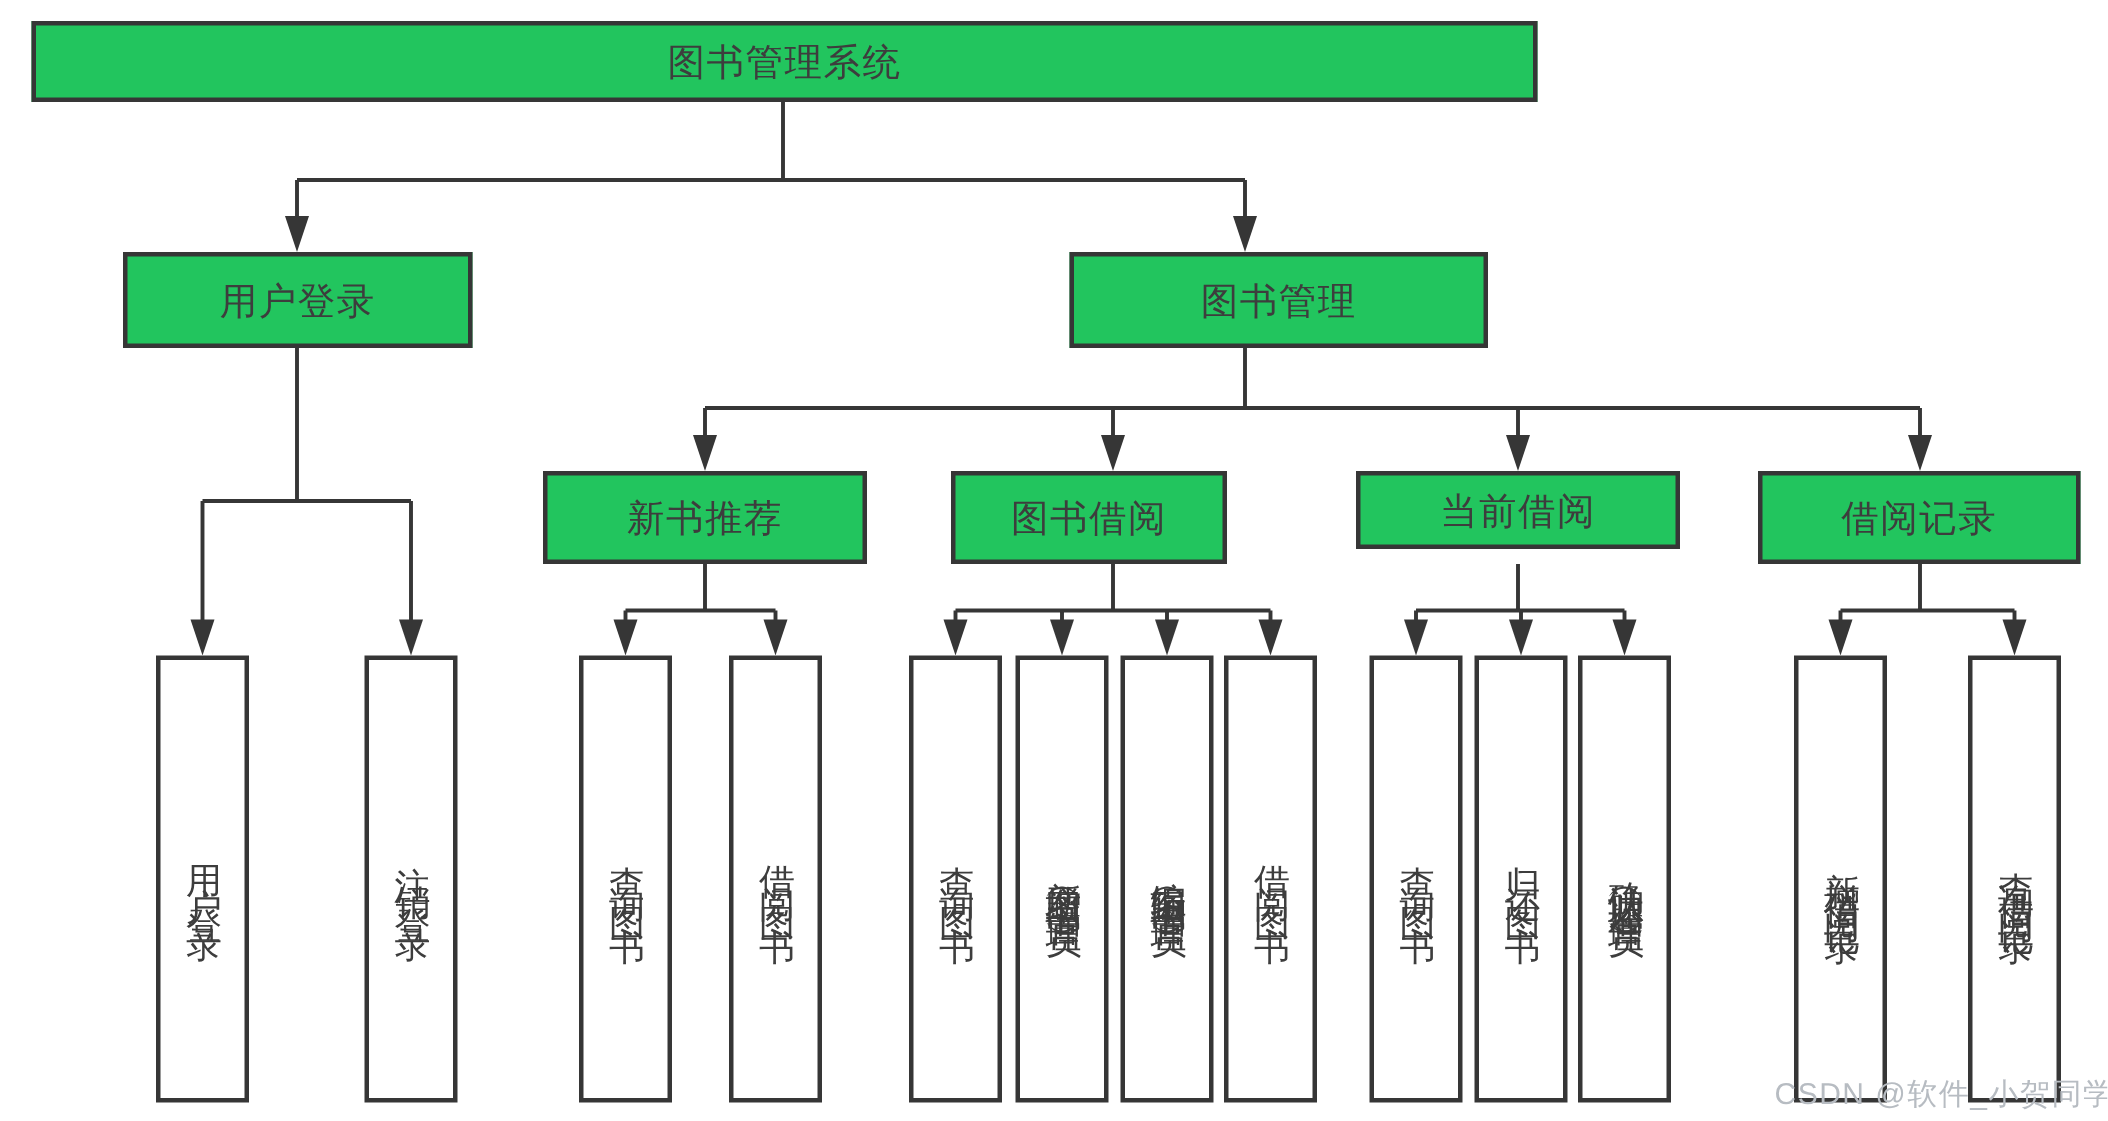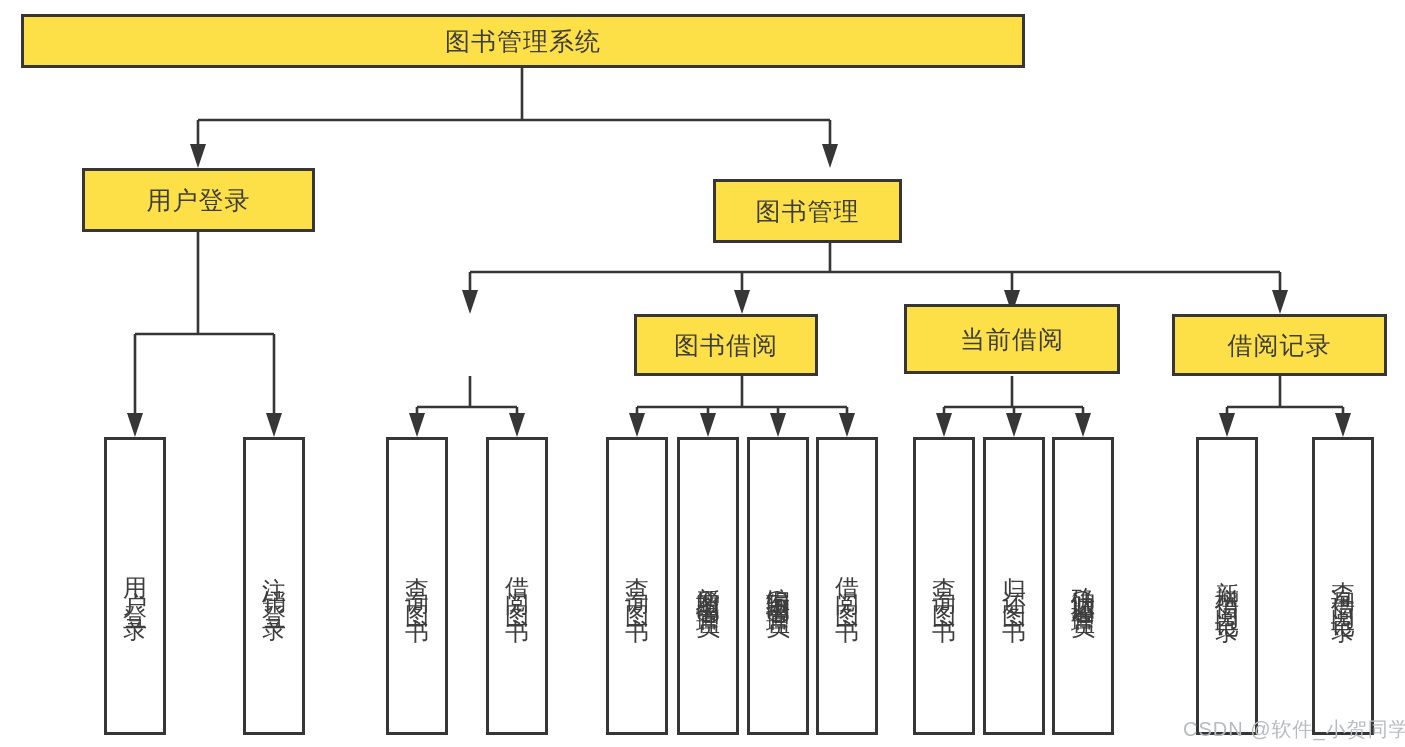--- a/index.html
+++ b/index.html
@@ -8,21 +8,21 @@
     width:1405px;height:747px;
     background:#ffffff;
     font-family:"Liberation Sans","DejaVu Sans",sans-serif;
     overflow:hidden;
   }
   svg.wires{position:absolute;left:0;top:0;width:1405px;height:747px;}
   .node{
     position:absolute;
     box-sizing:border-box;
     border:3px solid #363636;
-    background:#fde047;
+    background:#22c55e;
     display:flex;align-items:center;justify-content:center;
     color:#3d3d3d;
     font-size:25px;
     letter-spacing:1px;
     white-space:nowrap;
   }
   .leaf{
     position:absolute;
     box-sizing:border-box;
     border:3px solid #363636;
@@ -95,28 +95,31 @@
     </g>
   </svg>
 
   <div class="node" style="left:21px;top:14px;width:1004px;height:54px;">
     <span>图书管理系统</span>
   </div>
 
   <div class="node" style="left:82px;top:168px;width:233px;height:64px;">
     <span>用户登录</span>
   </div>
-  <div class="node" style="left:713px;top:168px;width:189px;height:64px;margin-top:11px;">
+  <div class="node" style="left:713px;top:168px;width:279px;height:64px;">
     <span>图书管理</span>
   </div>
 
+  <div class="node" style="left:362px;top:314px;width:216px;height:62px;">
+    <span>新书推荐</span>
+  </div>
   <div class="node" style="left:634px;top:314px;width:184px;height:62px;">
     <span>图书借阅</span>
   </div>
-  <div class="node" style="left:904px;top:304px;width:216px;height:70px;">
+  <div class="node" style="left:904px;top:314px;width:216px;height:52px;">
     <span>当前借阅</span>
   </div>
   <div class="node" style="left:1172px;top:314px;width:215px;height:62px;">
     <span>借阅记录</span>
   </div>
 
   <div class="leaf s-wide" style="left:104px;">
     <span class="vtext">用户登录</span>
   </div>
   <div class="leaf s-wide" style="left:243px;">

